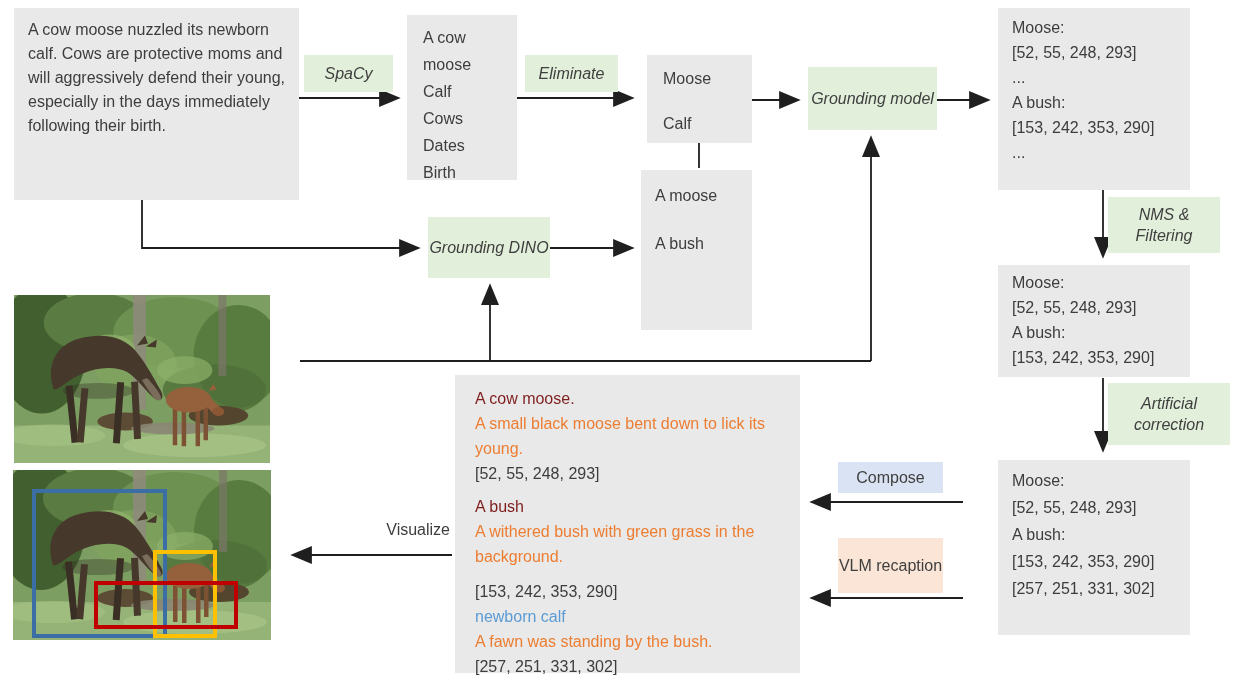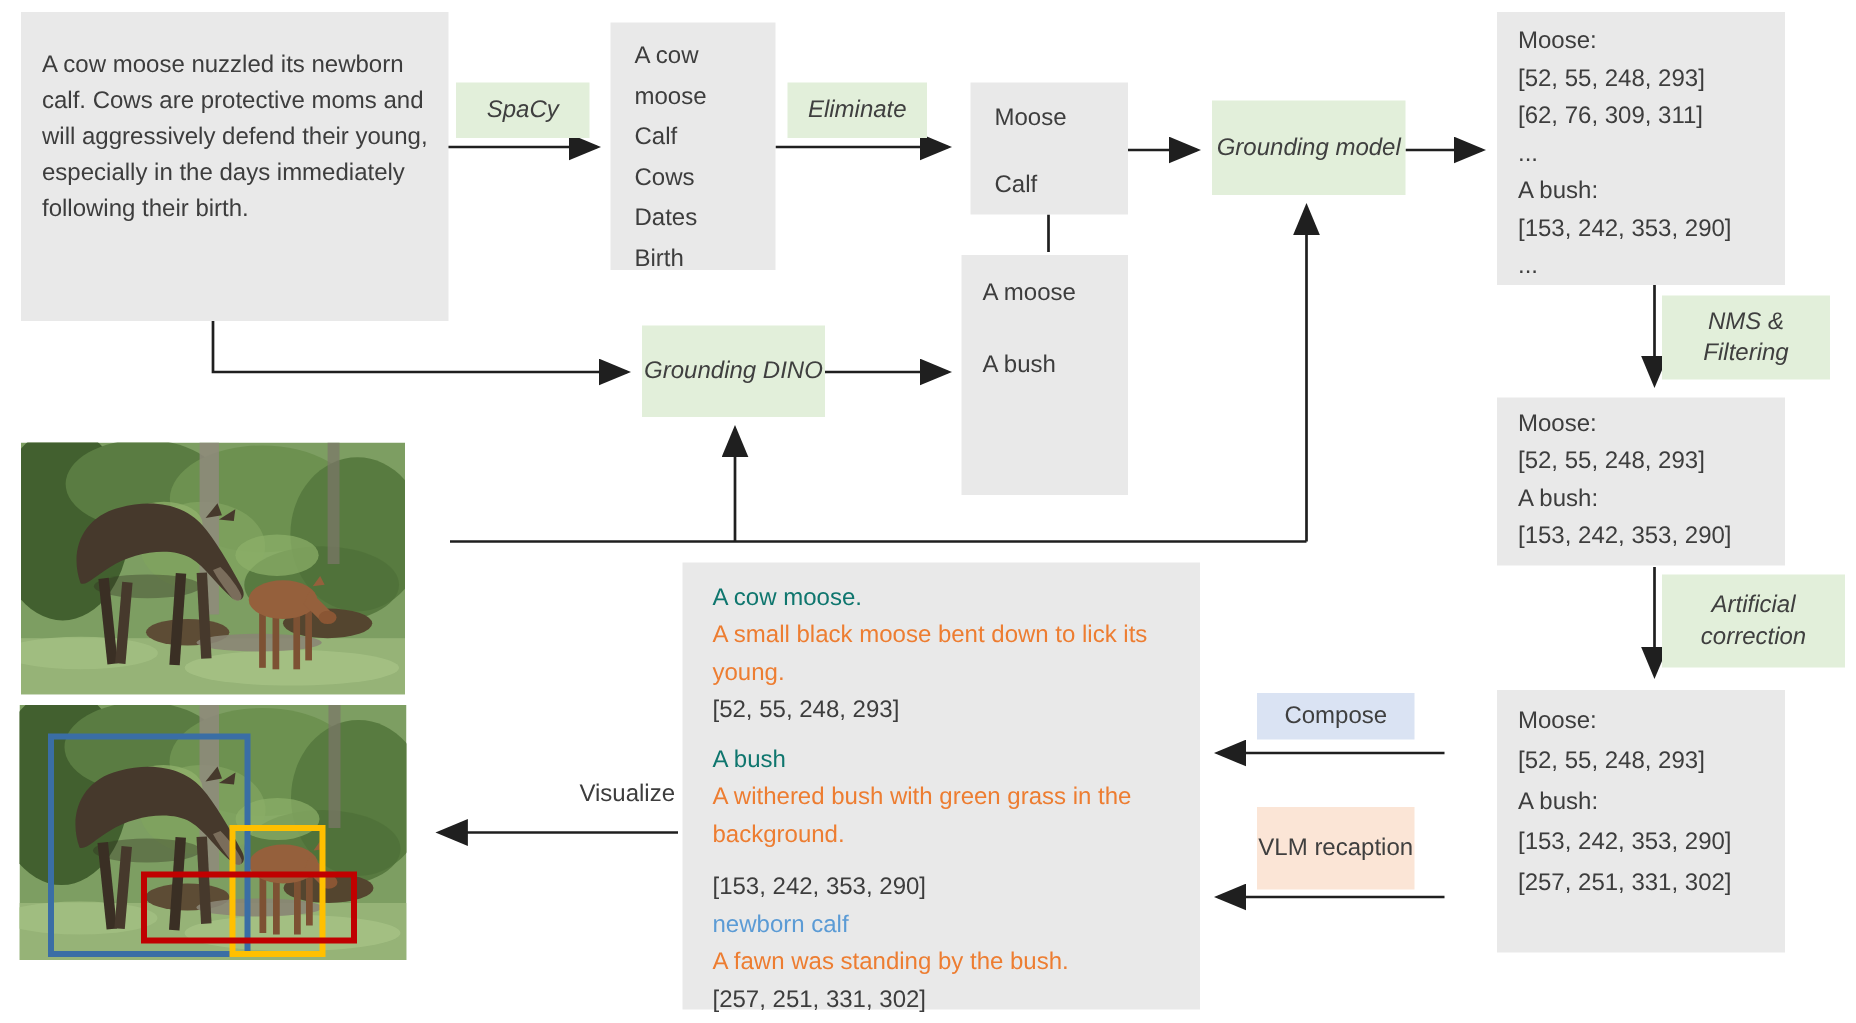--- a/index.html
+++ b/index.html
@@ -7,21 +7,21 @@
     position:relative;width:1237px;height:682px;background:#ffffff;
     font-family:"Liberation Sans", sans-serif;color:#3d3d3d;overflow:hidden;
   }
   .abs{position:absolute;}
   .gbox{position:absolute;background:#e9e9e9;font-size:16px;color:#3d3d3d;}
   .green{background:#e2efda;font-style:italic;}
   .bluefill{background:#dae3f3;}
   .orangefill{background:#fbe5d6;}
   .label{position:absolute;display:flex;align-items:center;justify-content:center;
          text-align:center;font-size:16px;line-height:21px;color:#3f3f3f;}
-  #input-box{left:14px;top:8px;width:263px;height:182px;padding:24px 8px 0 14px;
+  #input-box{left:14px;top:8px;width:263px;height:182px;padding:10px 8px 0 14px;
              line-height:24px;box-sizing:content-box;}
   #spacy{left:304px;top:55px;width:89px;height:37px;}
   #noun-box{left:407px;top:15px;width:110px;height:165px;padding-top:9px;padding-left:16px;
             line-height:27px;box-sizing:border-box;}
   #eliminate{left:525px;top:55px;width:93px;height:37px;}
   #filtered-box{left:647px;top:55px;width:105px;height:88px;padding-top:12px;padding-left:16px;
                 line-height:24px;box-sizing:border-box;}
   #filtered-box .second{margin-top:21px;}
   #dino-phrase-box{left:641px;top:170px;width:111px;height:160px;padding-top:14px;padding-left:14px;
                    line-height:23px;box-sizing:border-box;}
@@ -31,21 +31,21 @@
   #raw-box{left:998px;top:8px;width:192px;height:182px;padding-top:7px;padding-left:14px;
            line-height:25px;box-sizing:border-box;}
   #nms{left:1108px;top:197px;width:112px;height:56px;}
   #nms-box{left:998px;top:265px;width:192px;height:112px;padding-top:5px;padding-left:14px;
            line-height:25px;box-sizing:border-box;}
   #artificial{left:1108px;top:383px;width:122px;height:62px;}
   #corrected-box{left:998px;top:460px;width:192px;height:175px;padding-top:7px;padding-left:14px;
                  line-height:27px;box-sizing:border-box;}
   #caption-box{left:455px;top:375px;width:345px;height:298px;padding-top:11px;padding-left:20px;
                padding-right:18px;line-height:25px;box-sizing:border-box;}
-  .cap-phrase{color:#0f766e;}
+  .cap-phrase{color:#7f1d1d;}
   .cap-phrase.light{color:#5b9bd5;}
   .cap-recap{color:#ed7d31;}
   .cap-bbox{color:#3d3d3d;}
   .gap8{margin-top:8px;}
   .gap10{margin-top:10px;}
   #compose{left:838px;top:462px;width:105px;height:31px;}
   #vlm{left:838px;top:538px;width:105px;height:55px;}
   #visualize-label{left:305px;top:521px;width:145px;text-align:right;font-size:16px;}
   #img-top{left:14px;top:295px;width:256px;height:168px;}
   #img-bottom{left:13px;top:470px;width:258px;height:170px;}
@@ -158,21 +158,20 @@
   </div>
 
   <div class="gbox" id="dino-phrase-box">
     <div class="phrase-item">A moose</div>
     <div class="phrase-item">A bush</div>
   </div>
 
   <div class="gbox" id="raw-box">
     <div>Moose:</div>
     <div>[52, 55, 248, 293]</div>
-    <div>[62, 76, 309, 311]</div>
     <div>...</div>
     <div>A bush:</div>
     <div>[153, 242, 353, 290]</div>
     <div>...</div>
   </div>
 
   <div class="gbox" id="nms-box">
     <div>Moose:</div>
     <div>[52, 55, 248, 293]</div>
     <div>A bush:</div>

